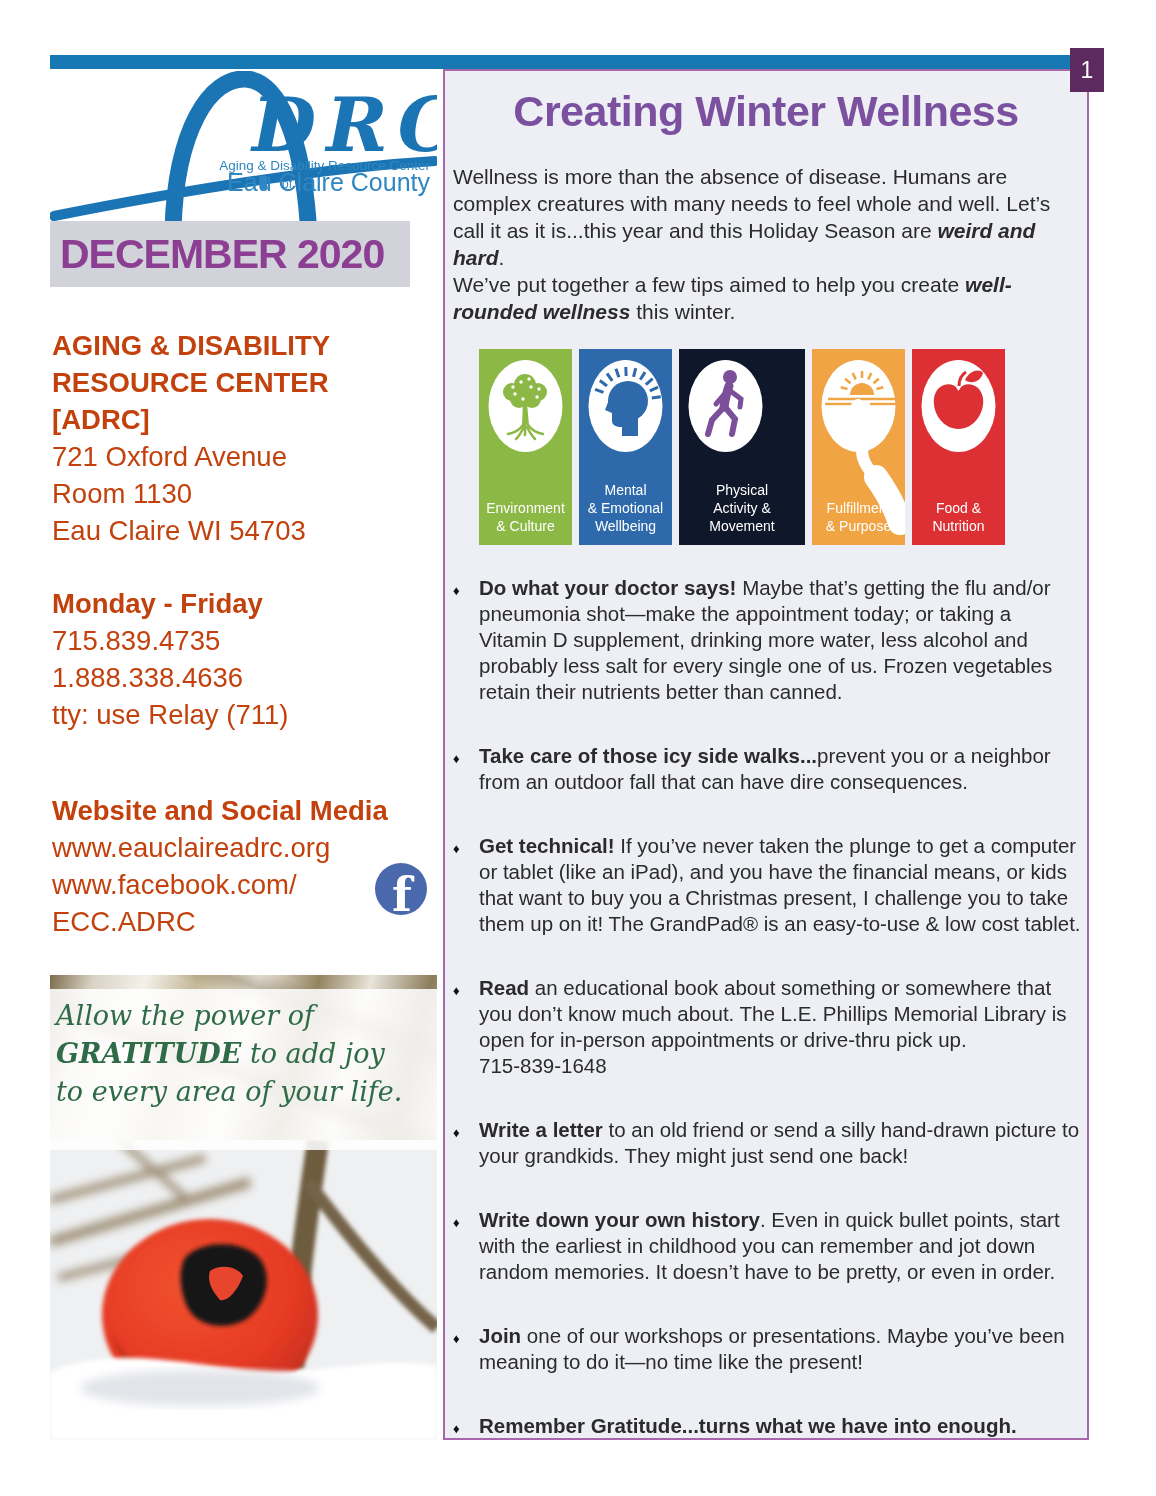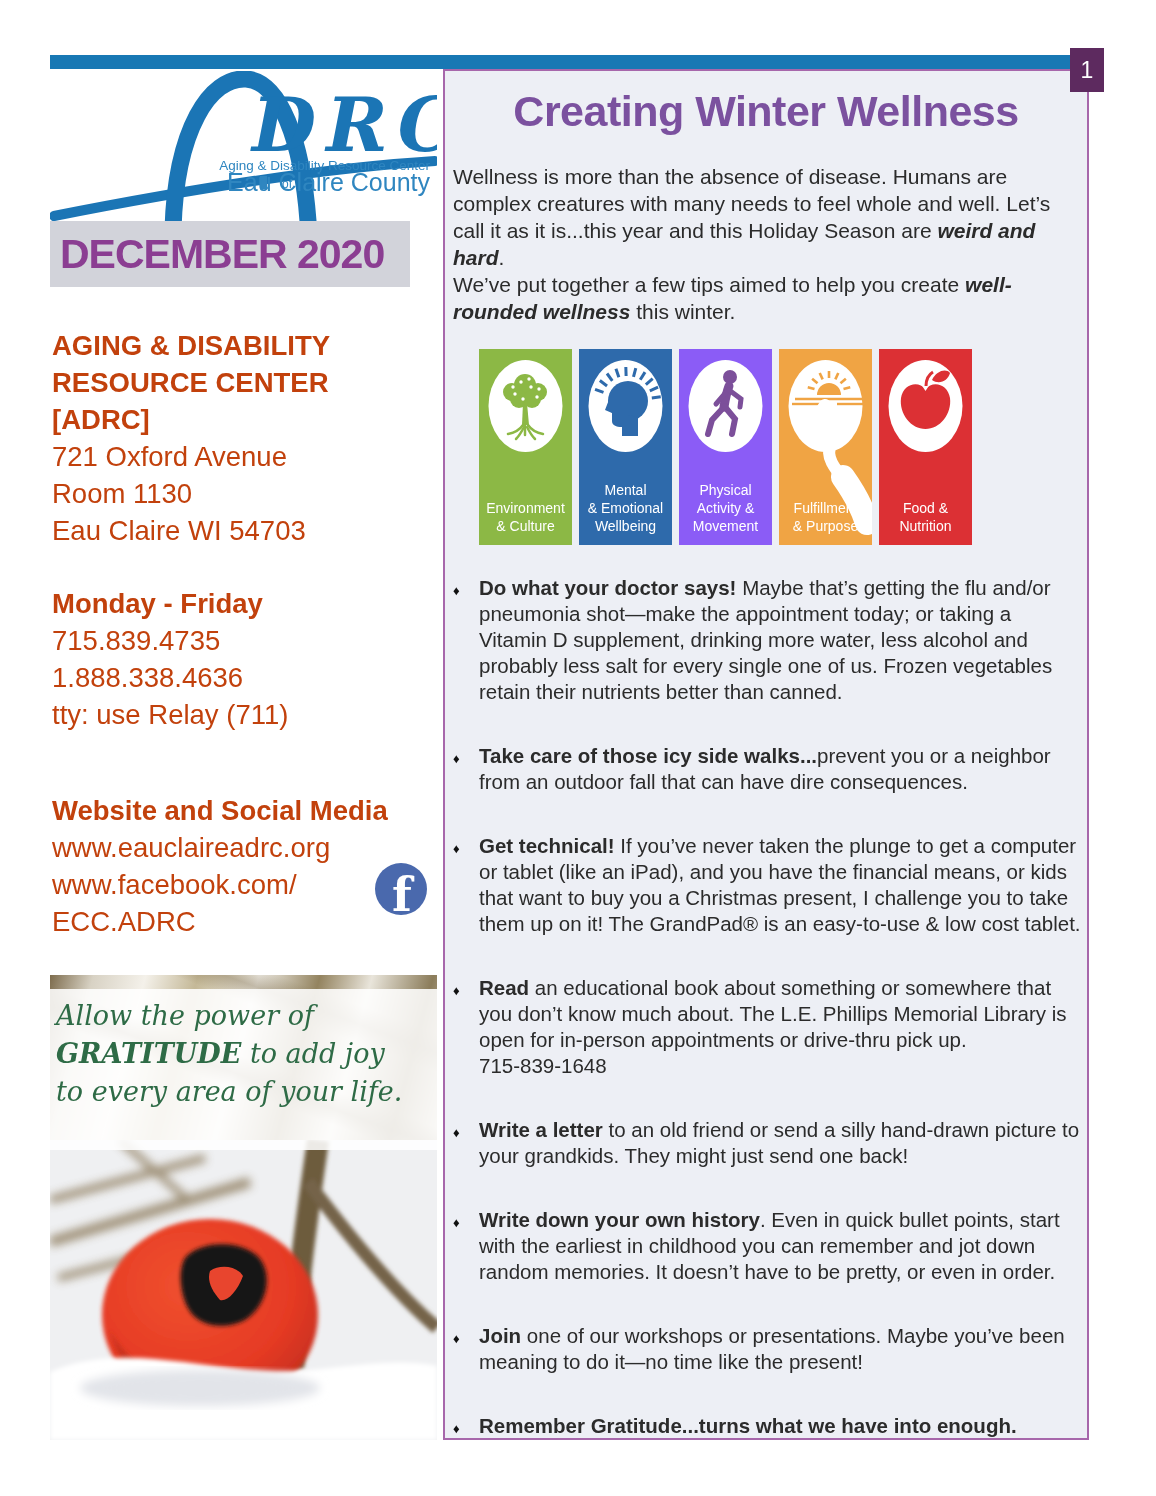--- a/index.html
+++ b/index.html
@@ -224,21 +224,21 @@
             <line x1="72.81365379103305" y1="48.953266414871294" x2="81.74656915580495" y2="47.856442324224965" stroke="#2e6aab" stroke-width="3"></line>
             <circle cx="49" cy="52" r="20" fill="#2e6aab"></circle>
       <path d="M31,48 L26,61 L33,64 L33,72 C33,76 37,78 43,78 L43,87 L59,87 L59,68 L49,66 Z" fill="#2e6aab"></path>
           </svg>
           <div class="tile-label">
             <div>Mental</div>
             <div>&amp; Emotional</div>
             <div>Wellbeing</div>
           </div>
         </div>
-        <div class="tile" style="background: #8b5cf6;">
+        <div class="tile" style="background: #0f172a; padding-left: 33px;">
           <svg width="93" height="196" viewBox="0 0 93 196">
             <ellipse cx="46.5" cy="57" rx="37" ry="46" fill="#fff"></ellipse>
             <g stroke="#7c4f9a" fill="none" stroke-linecap="round">
       <circle cx="51" cy="28" r="7" fill="#7c4f9a" stroke="none"></circle>
       <path d="M50,37 C47,45 46,52 45,58" stroke-width="9"></path>
       <path d="M49,41 L37,55" stroke-width="5"></path>
               <path d="M50,41 L62,50 L61,58" stroke-width="5"></path>
       <path d="M45,58 L33,71 L29,85" stroke-width="6"></path>
               <path d="M46,58 L56,70 L53,85" stroke-width="6"></path>
             </g>

